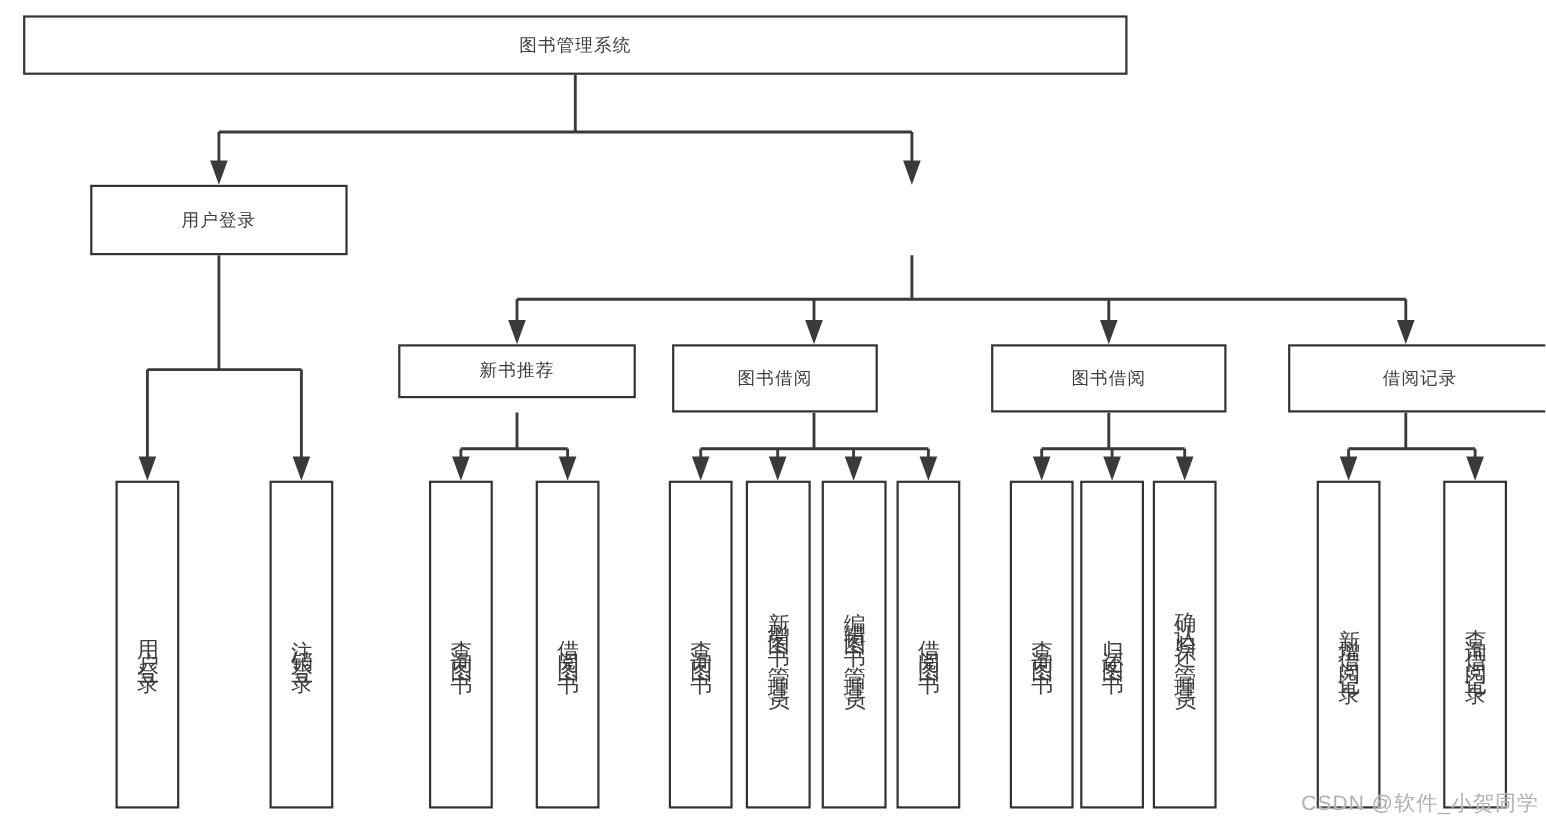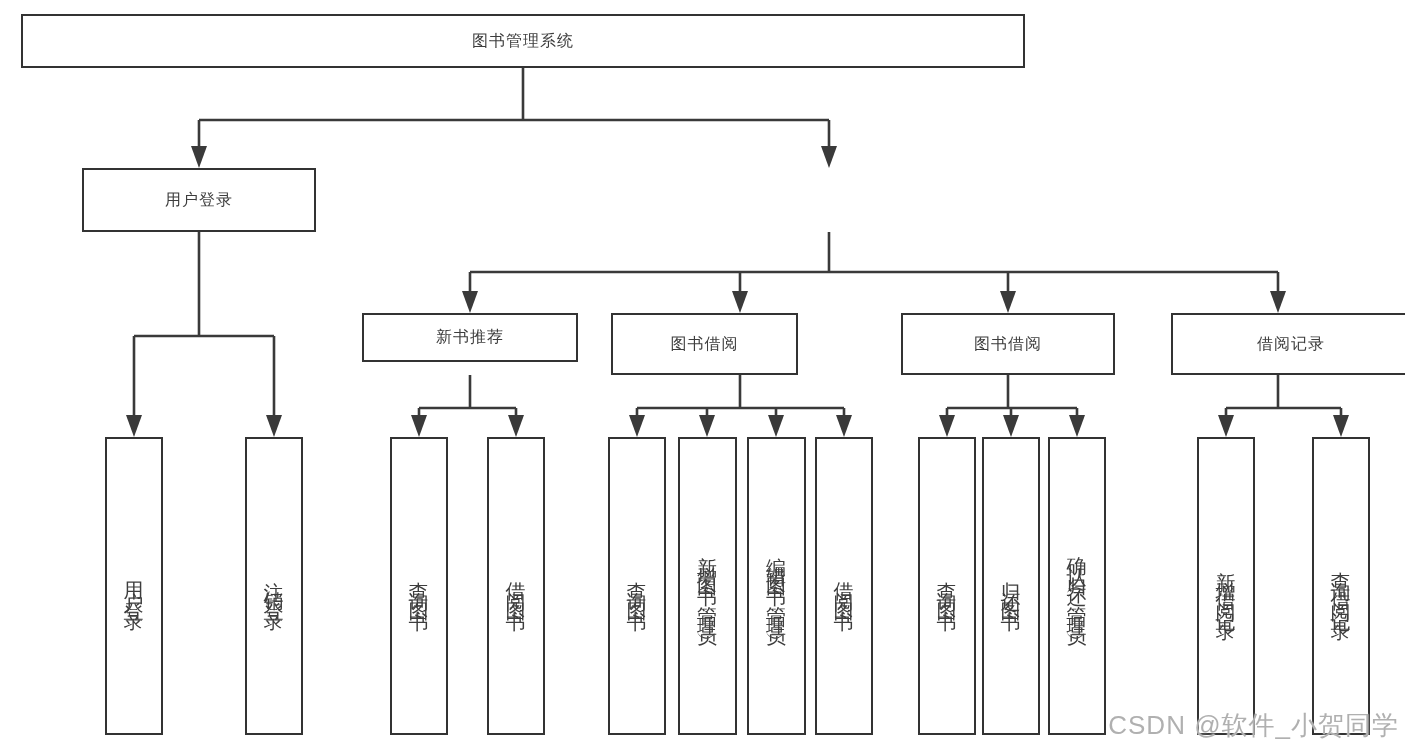--- a/index.html
+++ b/index.html
@@ -18,21 +18,21 @@
     color:var(--text,#3d3d3d);
     z-index:2;
   }
   .node.h span{font-size:16px;letter-spacing:1px;white-space:nowrap;}
   .node.v span{
     writing-mode:vertical-rl;text-orientation:mixed;
     font-size:20px;letter-spacing:10px;line-height:1;white-space:nowrap;
   }
   .watermark{
     position:absolute;right:6px;bottom:4px;
-    font-size:26px;color:var(--watermark,#b0b0b0);
+    font-size:19px;color:var(--watermark,#b0b0b0);
     letter-spacing:1px;z-index:3;white-space:nowrap;
     text-shadow:0 0 2px #ffffff;
   }
 </style>
 </head>
 <body>
 
 <div class="stage">
 
   <svg class="wires" viewBox="0 0 1405 747" xmlns="http://www.w3.org/2000/svg">

